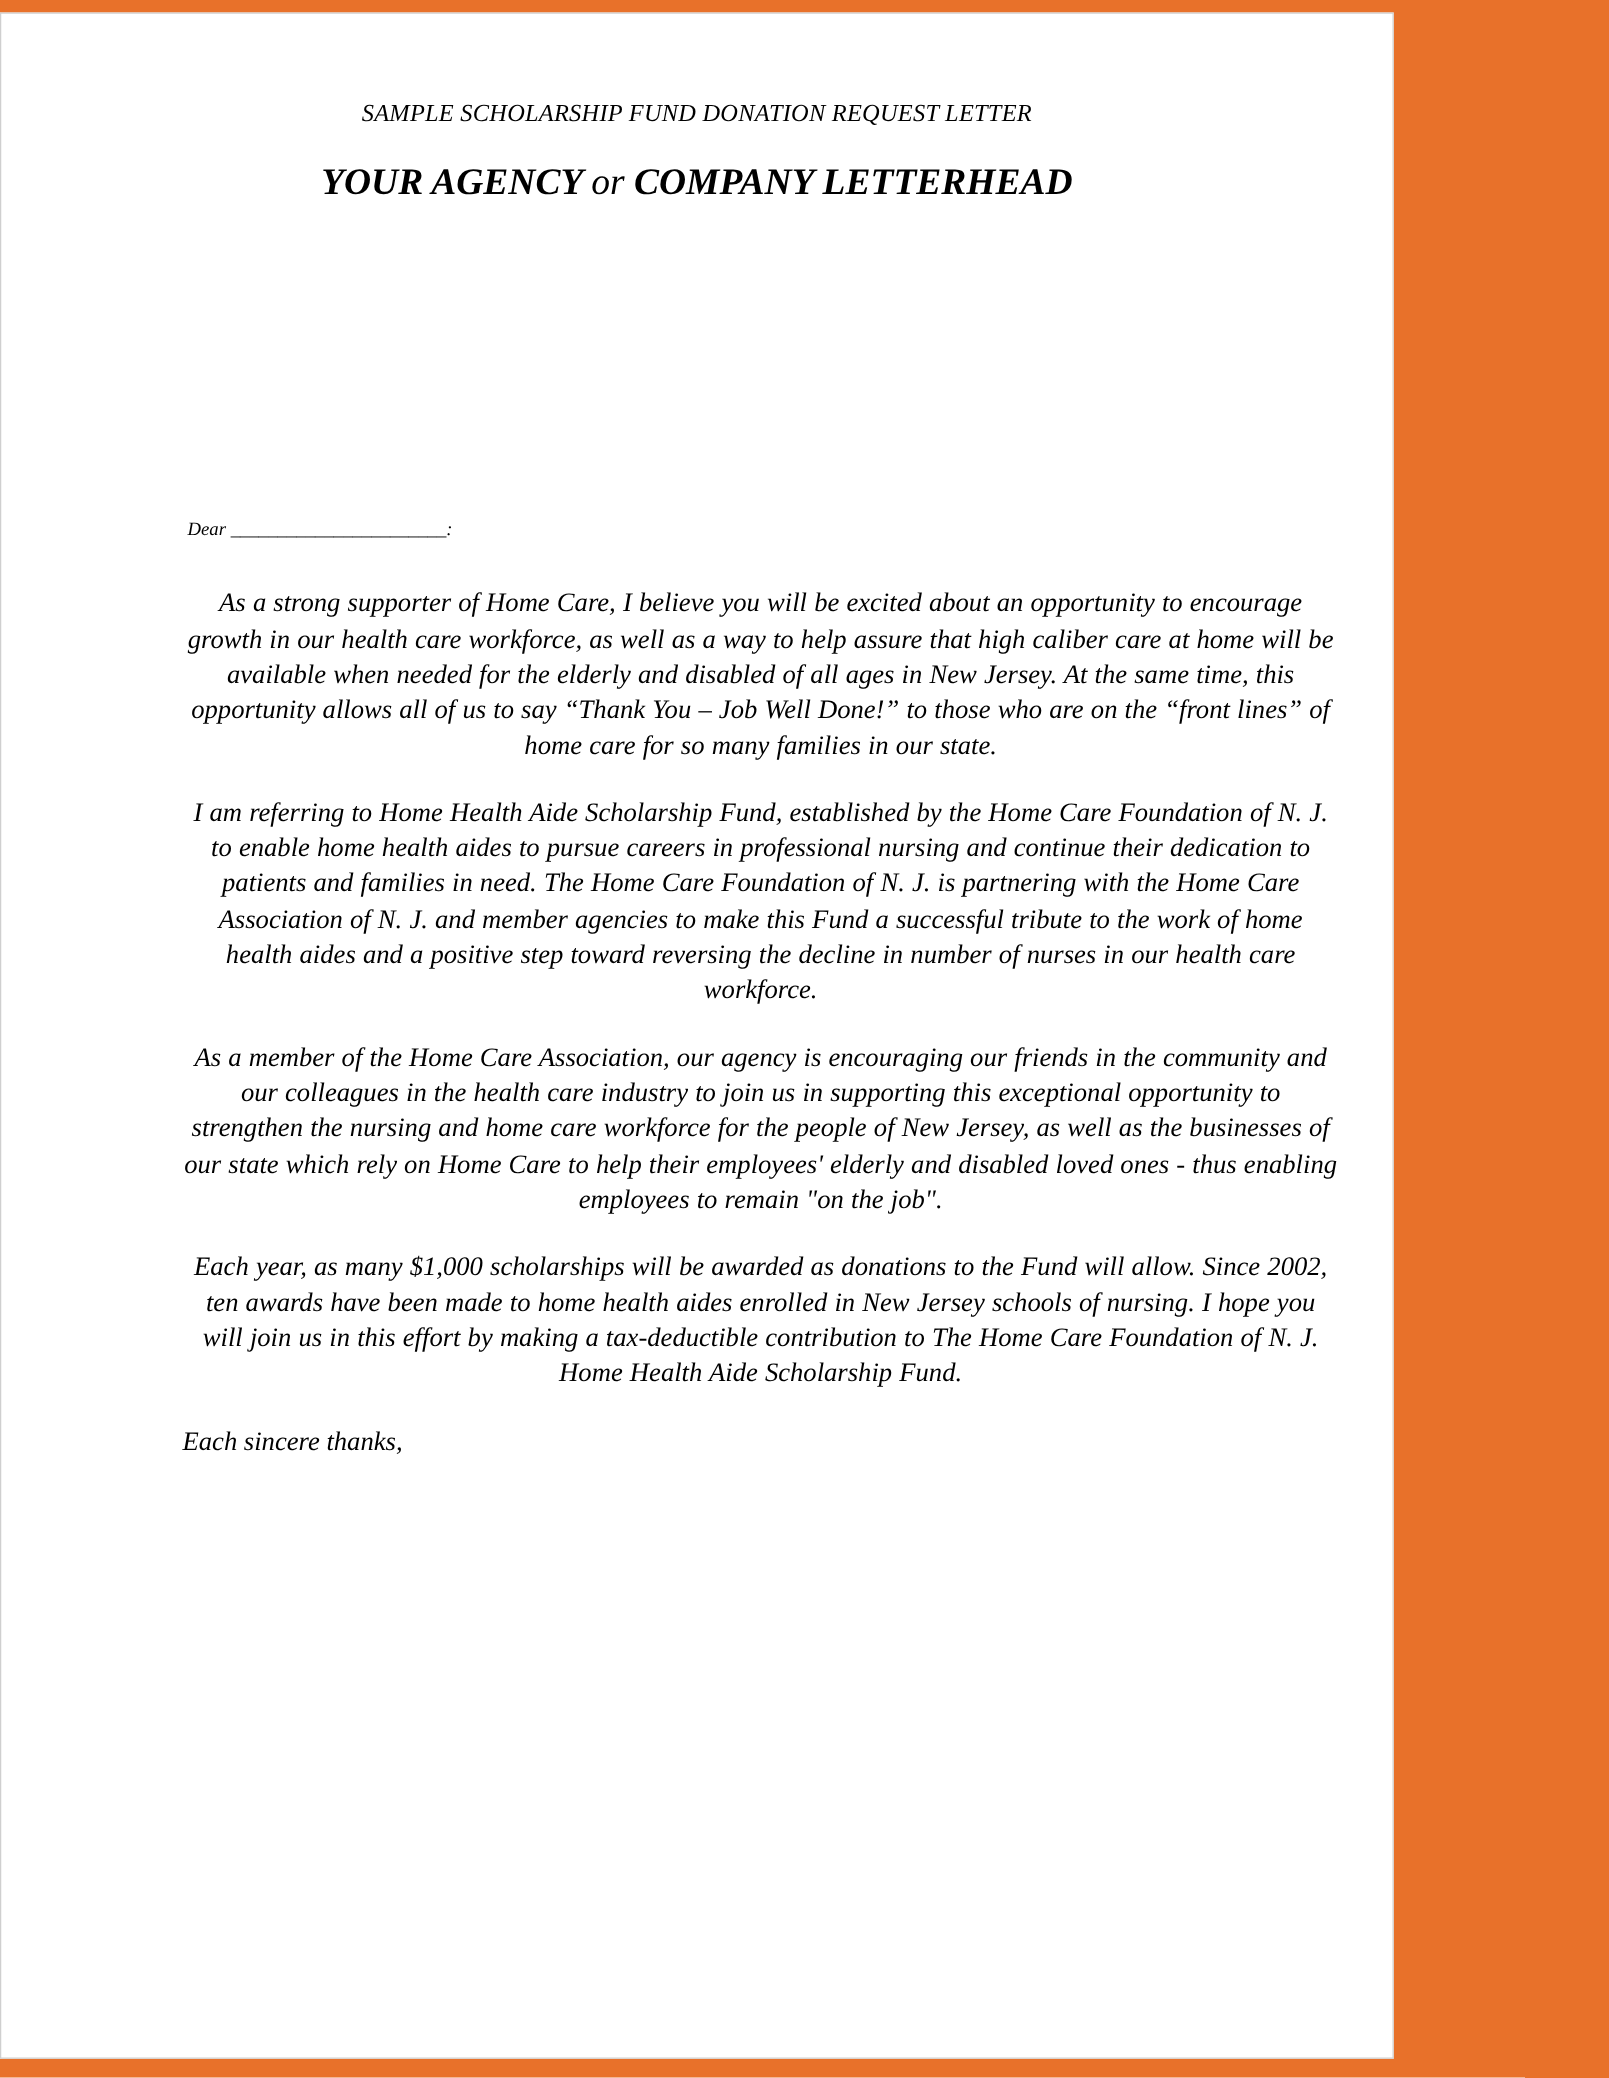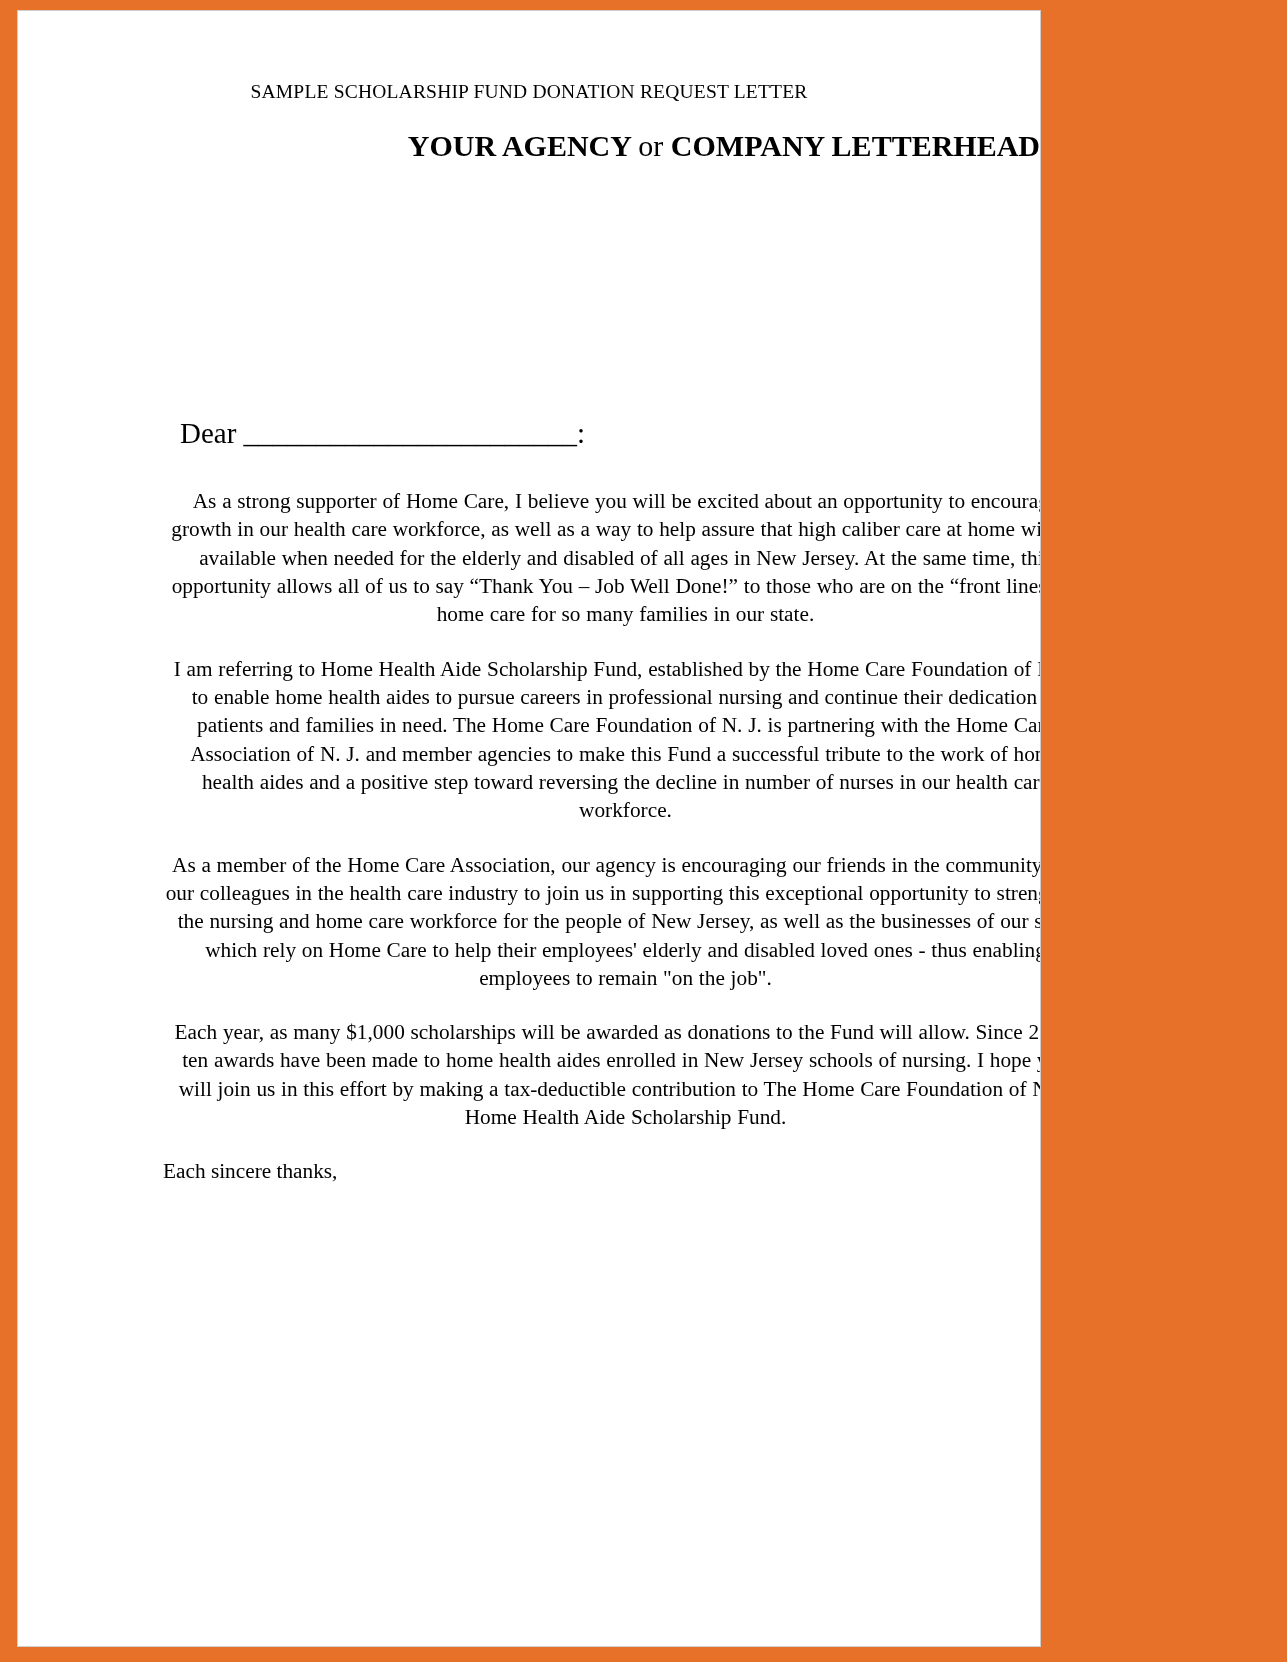--- a/index.html
+++ b/index.html
@@ -7,28 +7,29 @@
     padding: 0;
   }
   body {
     width: 1287px;
     height: 1662px;
     background: #e8712a;
     font-family: "Liberation Serif", serif;
   }
   .page-frame {
     position: absolute;
-    left: 17px;
+    left: 0;
     top: 10px;
-    width: 1024px;
+    width: 1115px;
     height: 1637px;
     background: #ffffff;
     border: 1px solid #cfcfcf;
     box-sizing: border-box;
     overflow: hidden;
+    font-style: italic;
   }
   .doc-inner {
     position: absolute;
     left: 0;
     top: 0;
     right: 0;
     bottom: 0;
     padding: 0;
   }
   .doc-header-small {
@@ -40,42 +41,42 @@
     font-family: "Liberation Serif", serif;
     font-size: 19.5px;
     letter-spacing: 0.2px;
     color: #000;
   }
   .doc-letterhead {
     position: absolute;
     left: 0;
     right: 0;
     top: 118px;
-    text-align: right;
+    text-align: center;
     font-family: "Liberation Serif", serif;
     font-size: 30px;
     color: #000;
   }
   .doc-letterhead .strong {
     font-weight: bold;
   }
   .doc-letterhead .light {
     font-weight: normal;
   }
   .body-block {
     position: absolute;
     left: 145px;
     top: 403px;
     width: 925px;
   }
   .salutation {
-    font-size: 29px;
+    font-size: 15px;
     line-height: 1.35;
     color: #000;
-    margin: 0 0 34px 17px;
+    margin: 0 0 34px 4px;
   }
   p.para {
     font-size: 21.3px;
     line-height: 1.33;
     color: #000;
     margin: 0 0 26px 0;
     text-align: center;
     word-spacing: 0.4px;
   }
   p.para:last-child {

